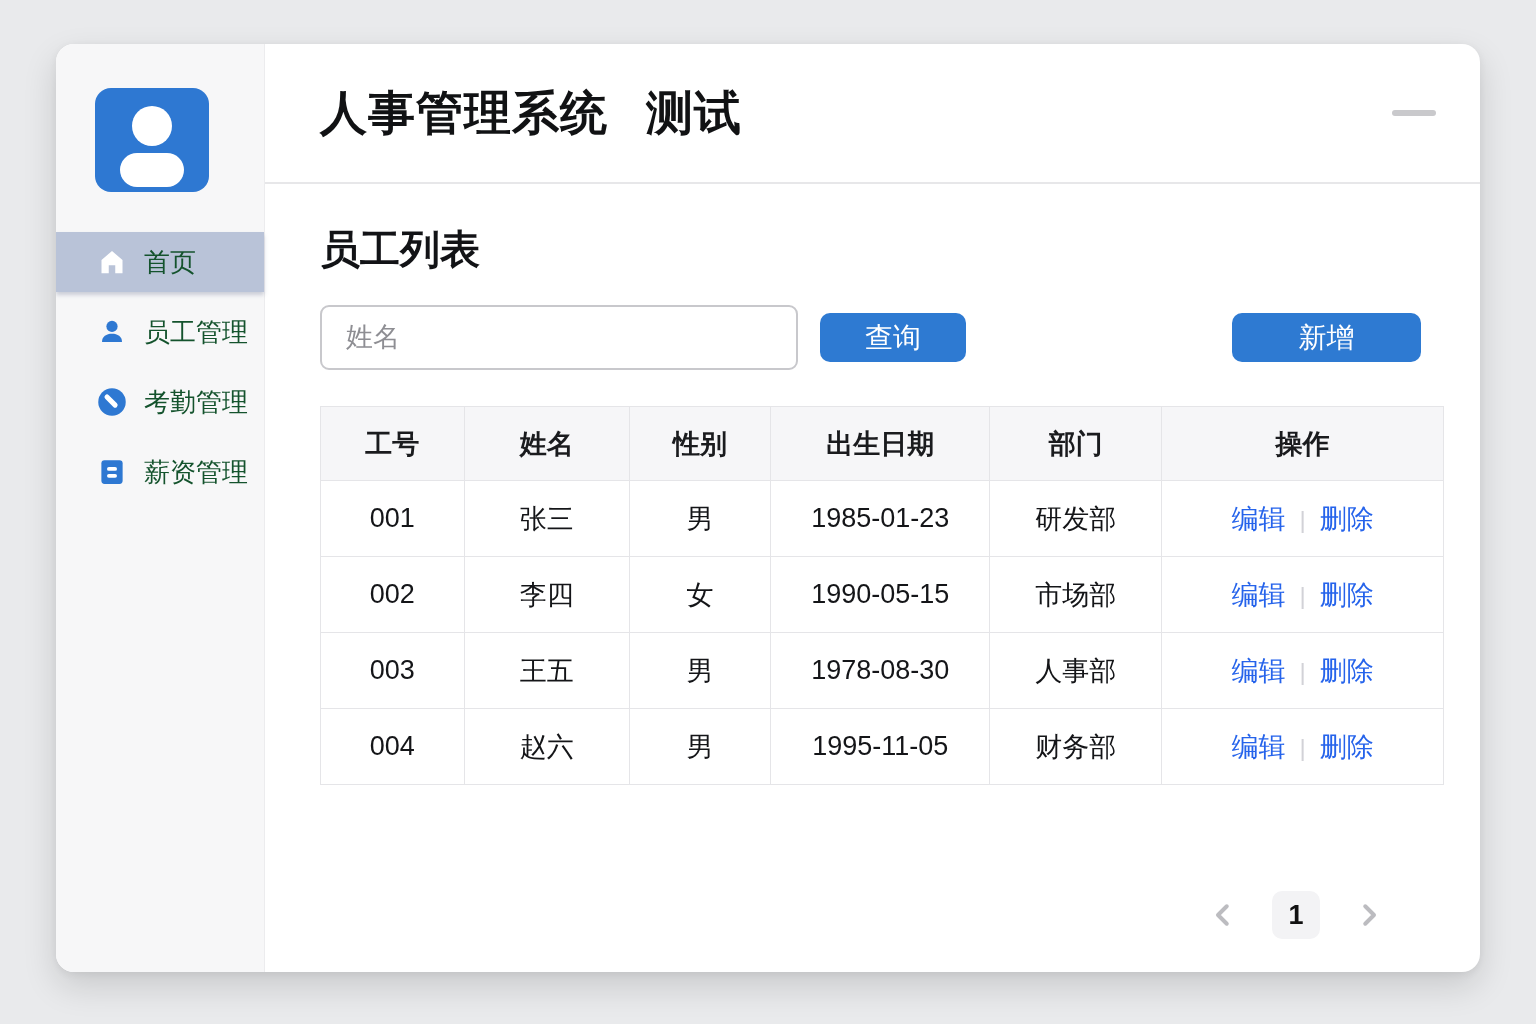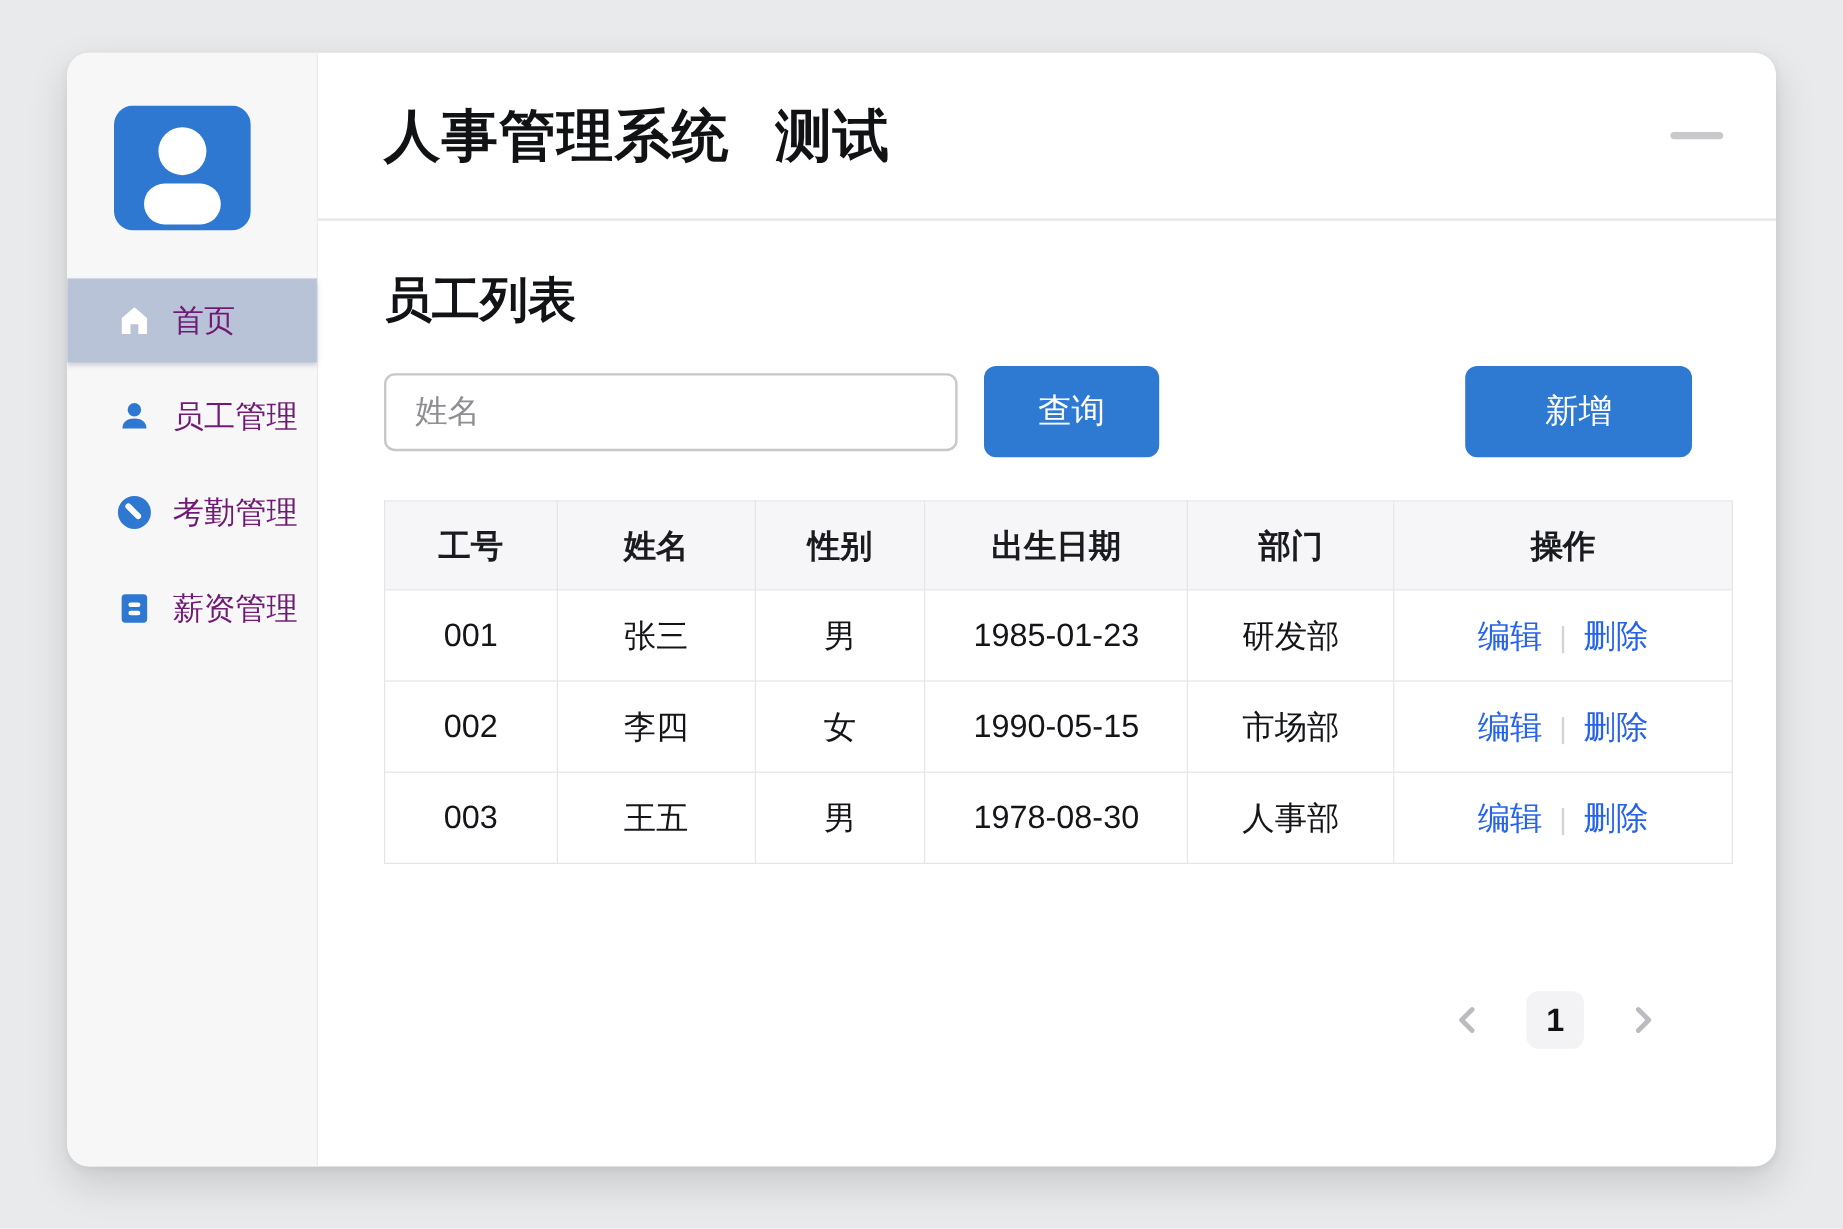--- a/index.html
+++ b/index.html
@@ -28,27 +28,27 @@
     flex-shrink: 0;
     display: flex;
     flex-direction: column;
   }
   .avatar {
     width: 114px; height: 104px;
     margin: 44px 0 0 39px;
   }
   .nav { margin-top: 40px; display: flex; flex-direction: column; }
   .nav-item {
-    height: 70px;
+    height: 60px;
     display: flex;
     align-items: center;
     padding-left: 40px;
     gap: 16px;
     font-size: 26px;
-    color: #701a75;
+    color: #14532d;
     cursor: pointer;
     margin-bottom: 10px;
   }
   .nav-item.active {
     background: #b9c3d8;
     box-shadow: 0 3px 4px rgba(120,130,155,0.35);
   }
   .nav-icon { width: 32px; height: 32px; display: flex; align-items: center; justify-content: center; flex-shrink: 0; }
   
   .main { flex: 1; display: flex; flex-direction: column; min-width: 0; }
@@ -79,31 +79,31 @@
     border-radius: 9px;
     font-size: 27px;
     padding: 0 24px;
     color: #1c1c1e;
     outline: none;
     font-family: inherit;
     background: #ffffff;
   }
   .search-input::placeholder { color: #8e8e93; }
   .btn {
-    height: 76px;
+    height: 49px;
     border: none;
     border-radius: 10px;
     background: #2e7ad2;
     color: #ffffff;
     font-size: 28px;
     font-family: inherit;
     cursor: pointer;
   }
   .btn-query { width: 146px; margin-left: 22px; }
-  .btn-add { width: 189px; margin-left: auto; margin-right: 18px; }
+  .btn-add { width: 189px; margin-left: auto; margin-right: 7px; }
   
   .emp-table {
     margin-top: 36px;
     width: 1124px;
     border-collapse: collapse;
     table-layout: fixed;
     background: #fff;
   }
   .emp-table th, .emp-table td {
     border: 1px solid #e5e5e8;
@@ -269,20 +269,30 @@
           <tr>
             <td>003</td>
             <td>王五</td>
             <td>男</td>
             <td>1978-08-30</td>
             <td>人事部</td>
             <td>
               <a class="action-link">编辑</a><span class="action-sep">|</span><a class="action-link">删除</a>
             </td>
           </tr>
+          <tr>
+            <td>004</td>
+            <td>赵六</td>
+            <td>男</td>
+            <td>1995-11-05</td>
+            <td>财务部</td>
+            <td>
+              <a class="action-link">编辑</a><span class="action-sep">|</span><a class="action-link">删除</a>
+            </td>
+          </tr>
         </tbody>
       </table>
 
       <div class="pagination">
         <span class="page-chevron">
           <svg width="30" height="30" viewBox="0 0 24 24">
             <polyline points="15,5 8,12 15,19" fill="none" stroke="#bcbcc0" stroke-width="3.2" stroke-linecap="round" stroke-linejoin="round"></polyline>
           </svg>
         </span>
         <span class="page-number">1</span>

